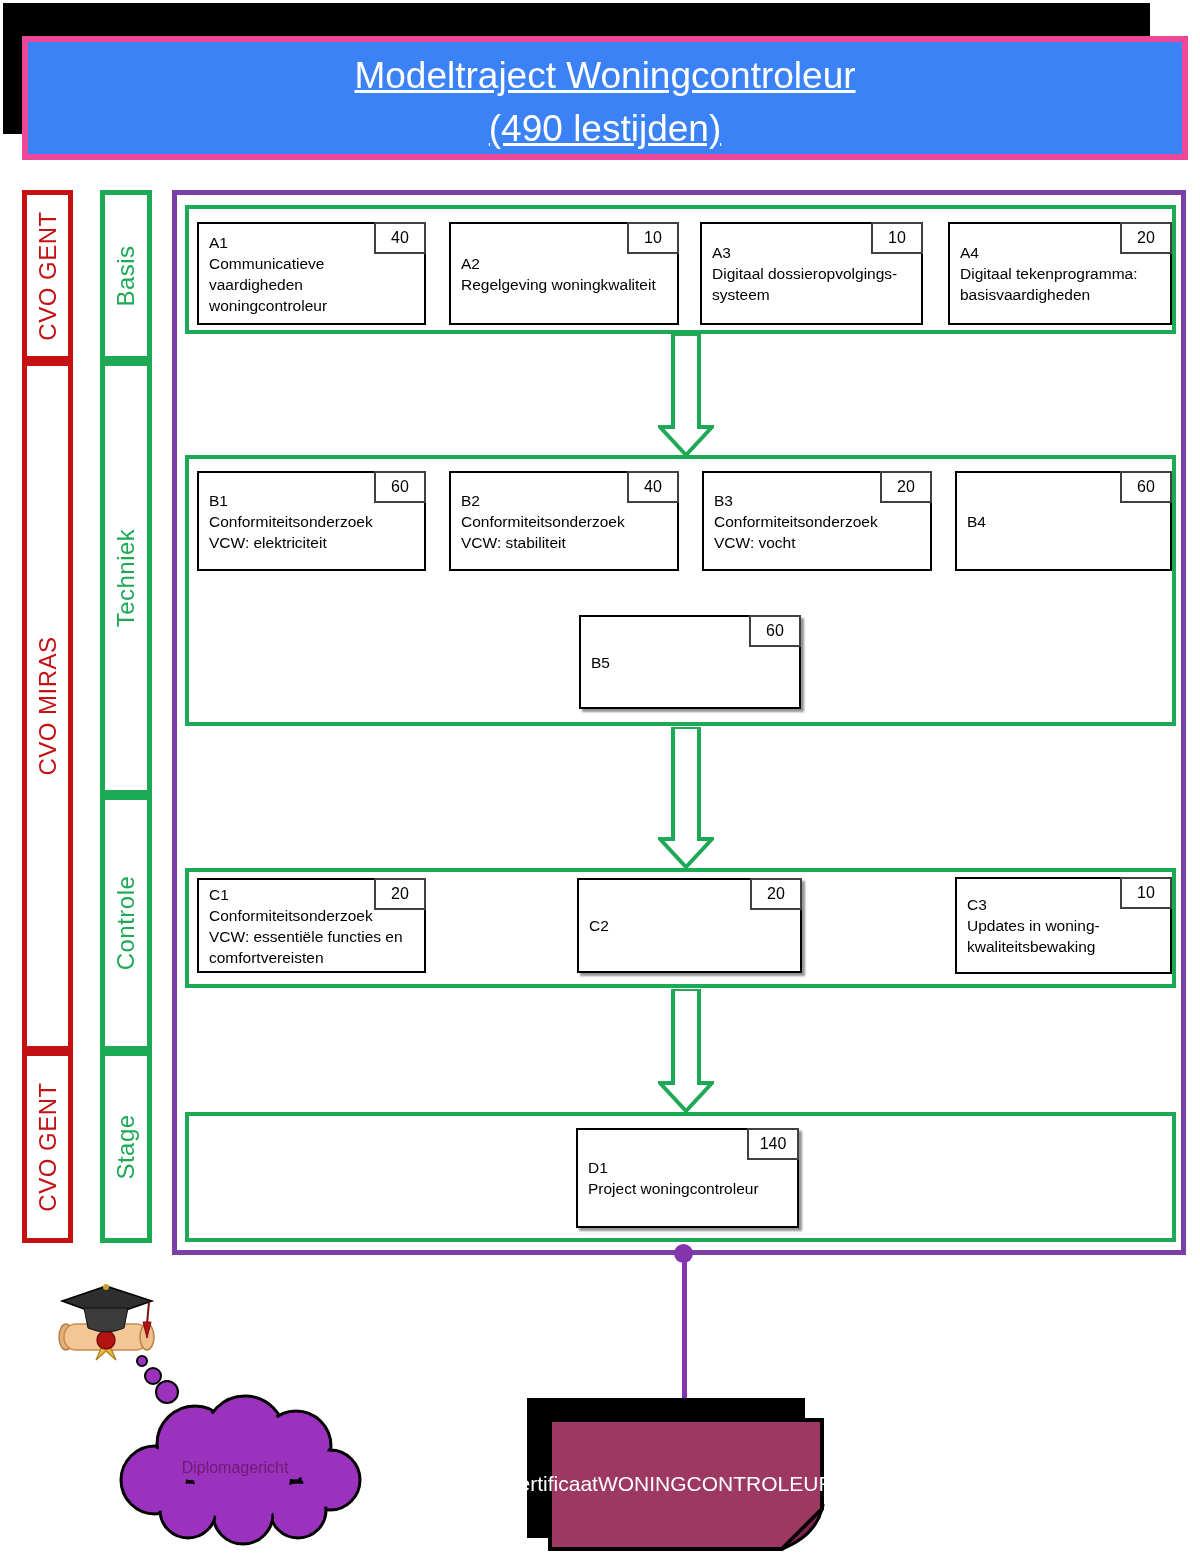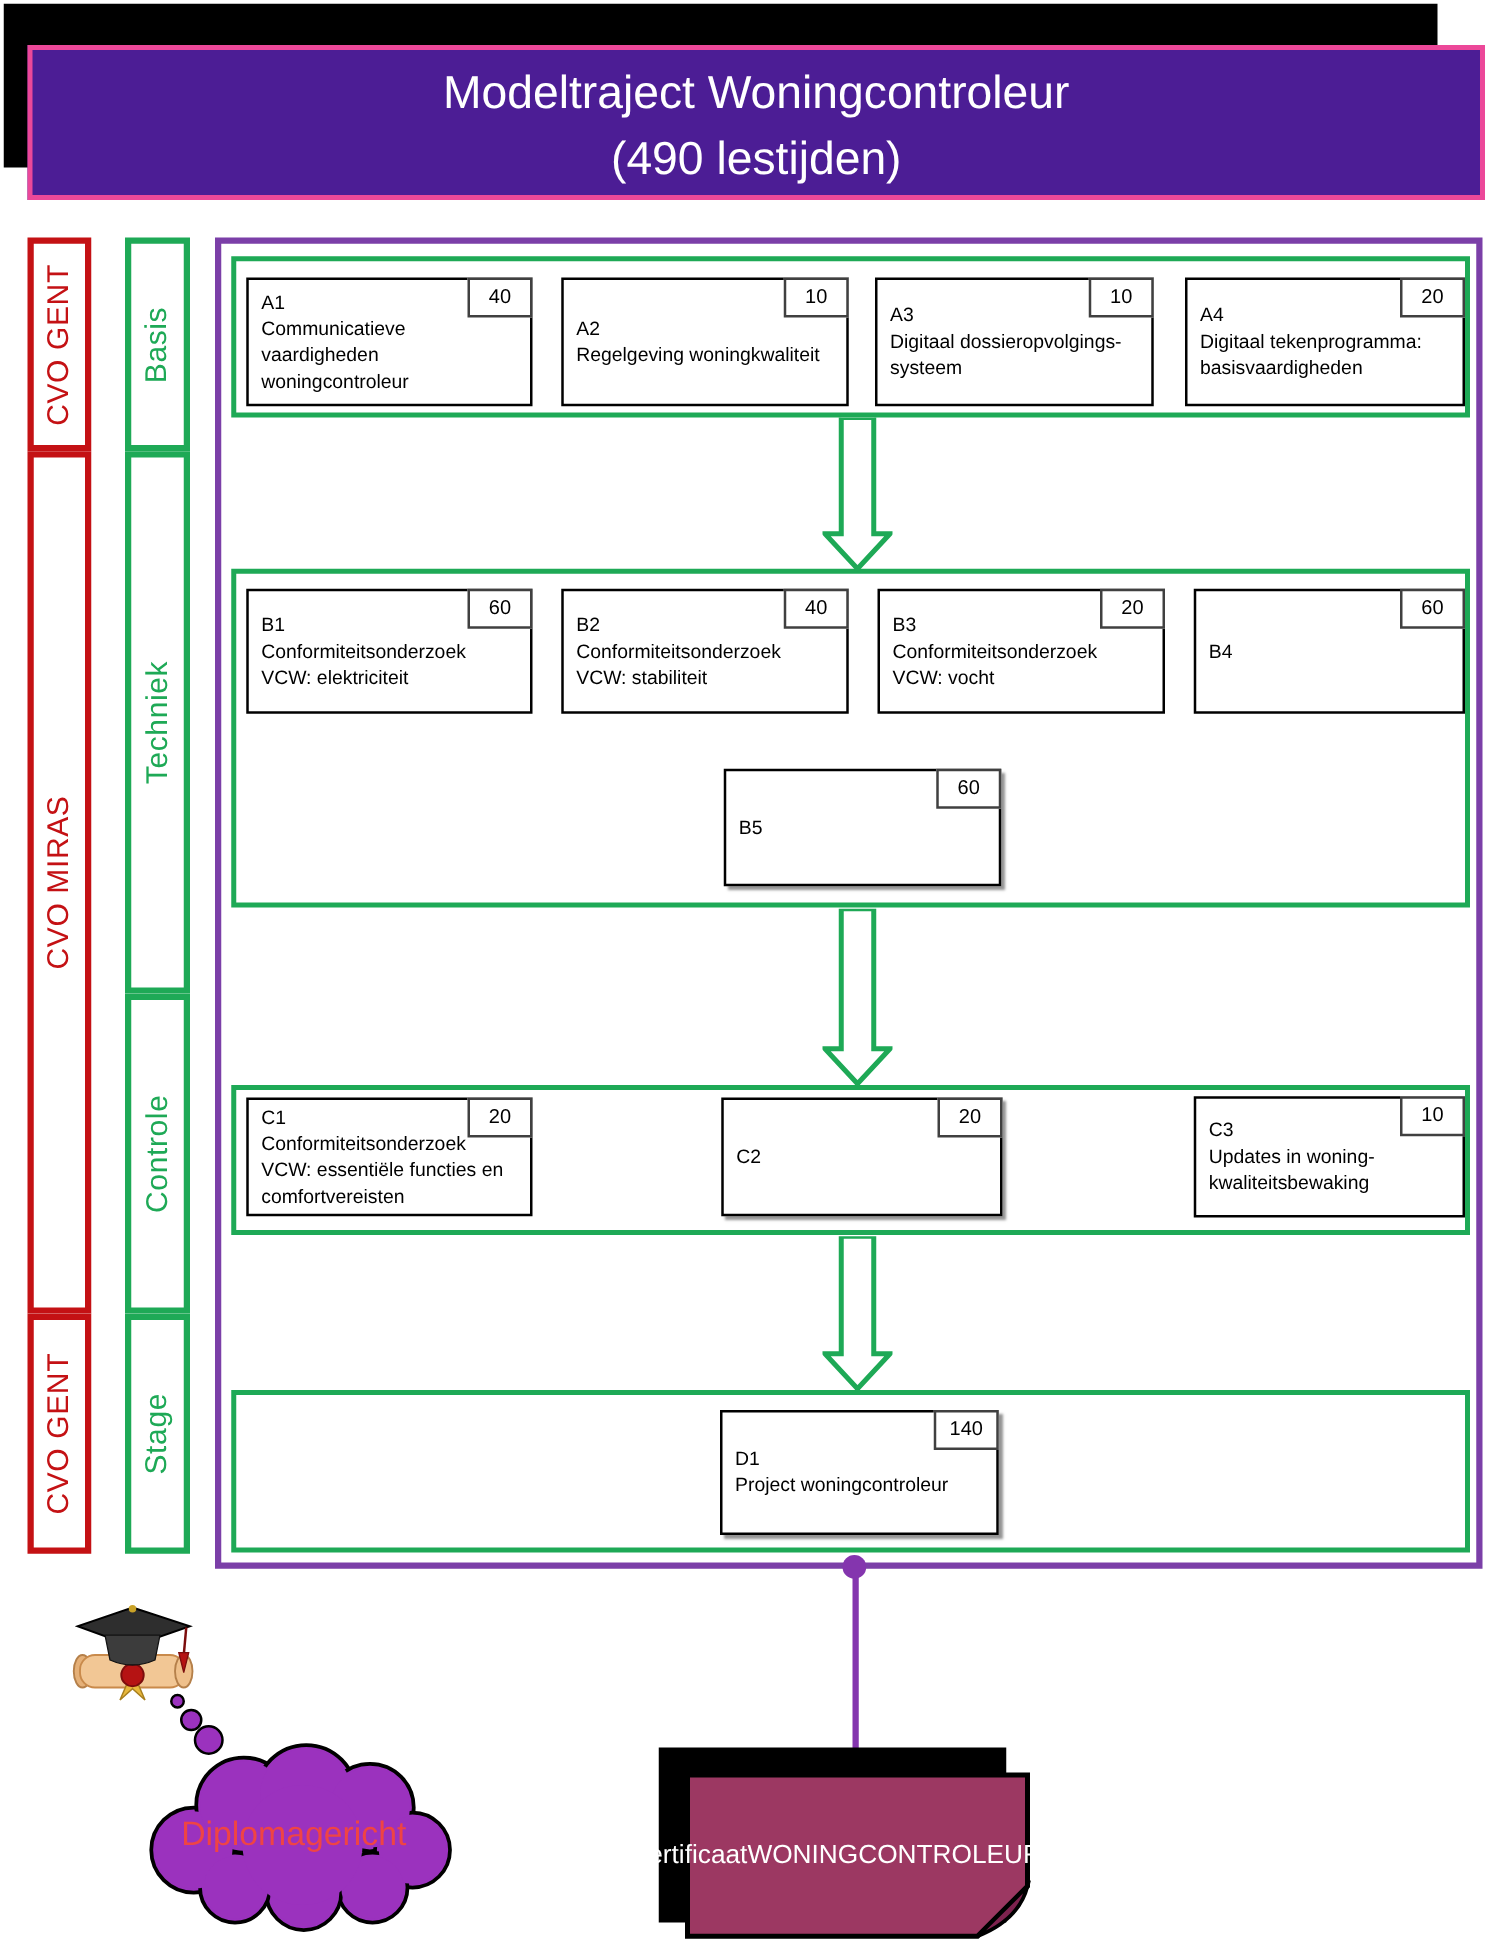--- a/index.html
+++ b/index.html
@@ -2,23 +2,23 @@
 <html><head>
 <meta charset="utf-8">
 <style>
   html,body{margin:0;padding:0;background:#fff;}
   .canvas{position:relative;width:1200px;height:1553px;background:#fff;
           font-family:"Liberation Sans", sans-serif;color:#000;overflow:hidden;}
   .abs{position:absolute;box-sizing:border-box;}
 
   
   .header-shadow{left:3px;top:3px;width:1147px;height:131px;background:#000;}
-  .header{left:22px;top:36px;width:1166px;height:124px;background:#4c1d95;
-          border:4px solid #ec4899;color:#fff;text-align:center;
-          font-size:37px;line-height:53px;padding-top:7px;}
+  .header{left:22px;top:36px;width:1166px;height:124px;background:#3b82f6;
+          border:6px solid #ec4899;color:#fff;text-align:center;
+          font-size:37px;line-height:53px;padding-top:7px;text-decoration:underline;}
 
   
   .vbox{display:flex;align-items:center;justify-content:center;background:#fff;}
   .vbox span{transform:rotate(-90deg);white-space:nowrap;font-size:24px;letter-spacing:.5px;}
   .redbox{border:5px solid #C41114;color:#C41114;left:22px;width:51px;}
   .greenbox{border:5px solid #1EA956;color:#1EA956;left:100px;width:52px;}
   .r1{top:190px;height:171px;} .r2{top:361px;height:690px;} .r3{top:1051px;height:192px;}
   .g1{top:190px;height:171px;} .g2{top:361px;height:434px;}
   .g3{top:795px;height:256px;} .g4{top:1051px;height:192px;}
 
@@ -56,21 +56,21 @@
   .arrow polygon{fill:#fff;stroke:#1EA956;stroke-width:4;stroke-linejoin:miter;}
 
   
   .conn-line{left:682px;top:1253px;width:5px;height:146px;background:#8435AE;}
   .conn-dot{left:674px;top:1244px;width:19px;height:19px;border-radius:50%;background:#8435AE;}
   .cert-text{left:550px;top:1420px;width:272px;height:126px;display:flex;flex-direction:row;
              align-items:center;justify-content:center;color:#fff;font-size:21px;line-height:31px;text-align:center;}
 
   
   .cloud-label{left:107px;top:1395px;width:256px;height:145px;display:flex;align-items:center;
-               justify-content:center;color:#ef4444;font-size:27px;}
+               justify-content:center;color:#701a75;font-size:16px;}
 </style>
 </head>
 <body>
 
 <div class="canvas">
 
   <div class="abs header-shadow"></div>
   <div class="abs header">
     <div>Modeltraject Woningcontroleur</div>
     <div>(490 lestijden)</div>

